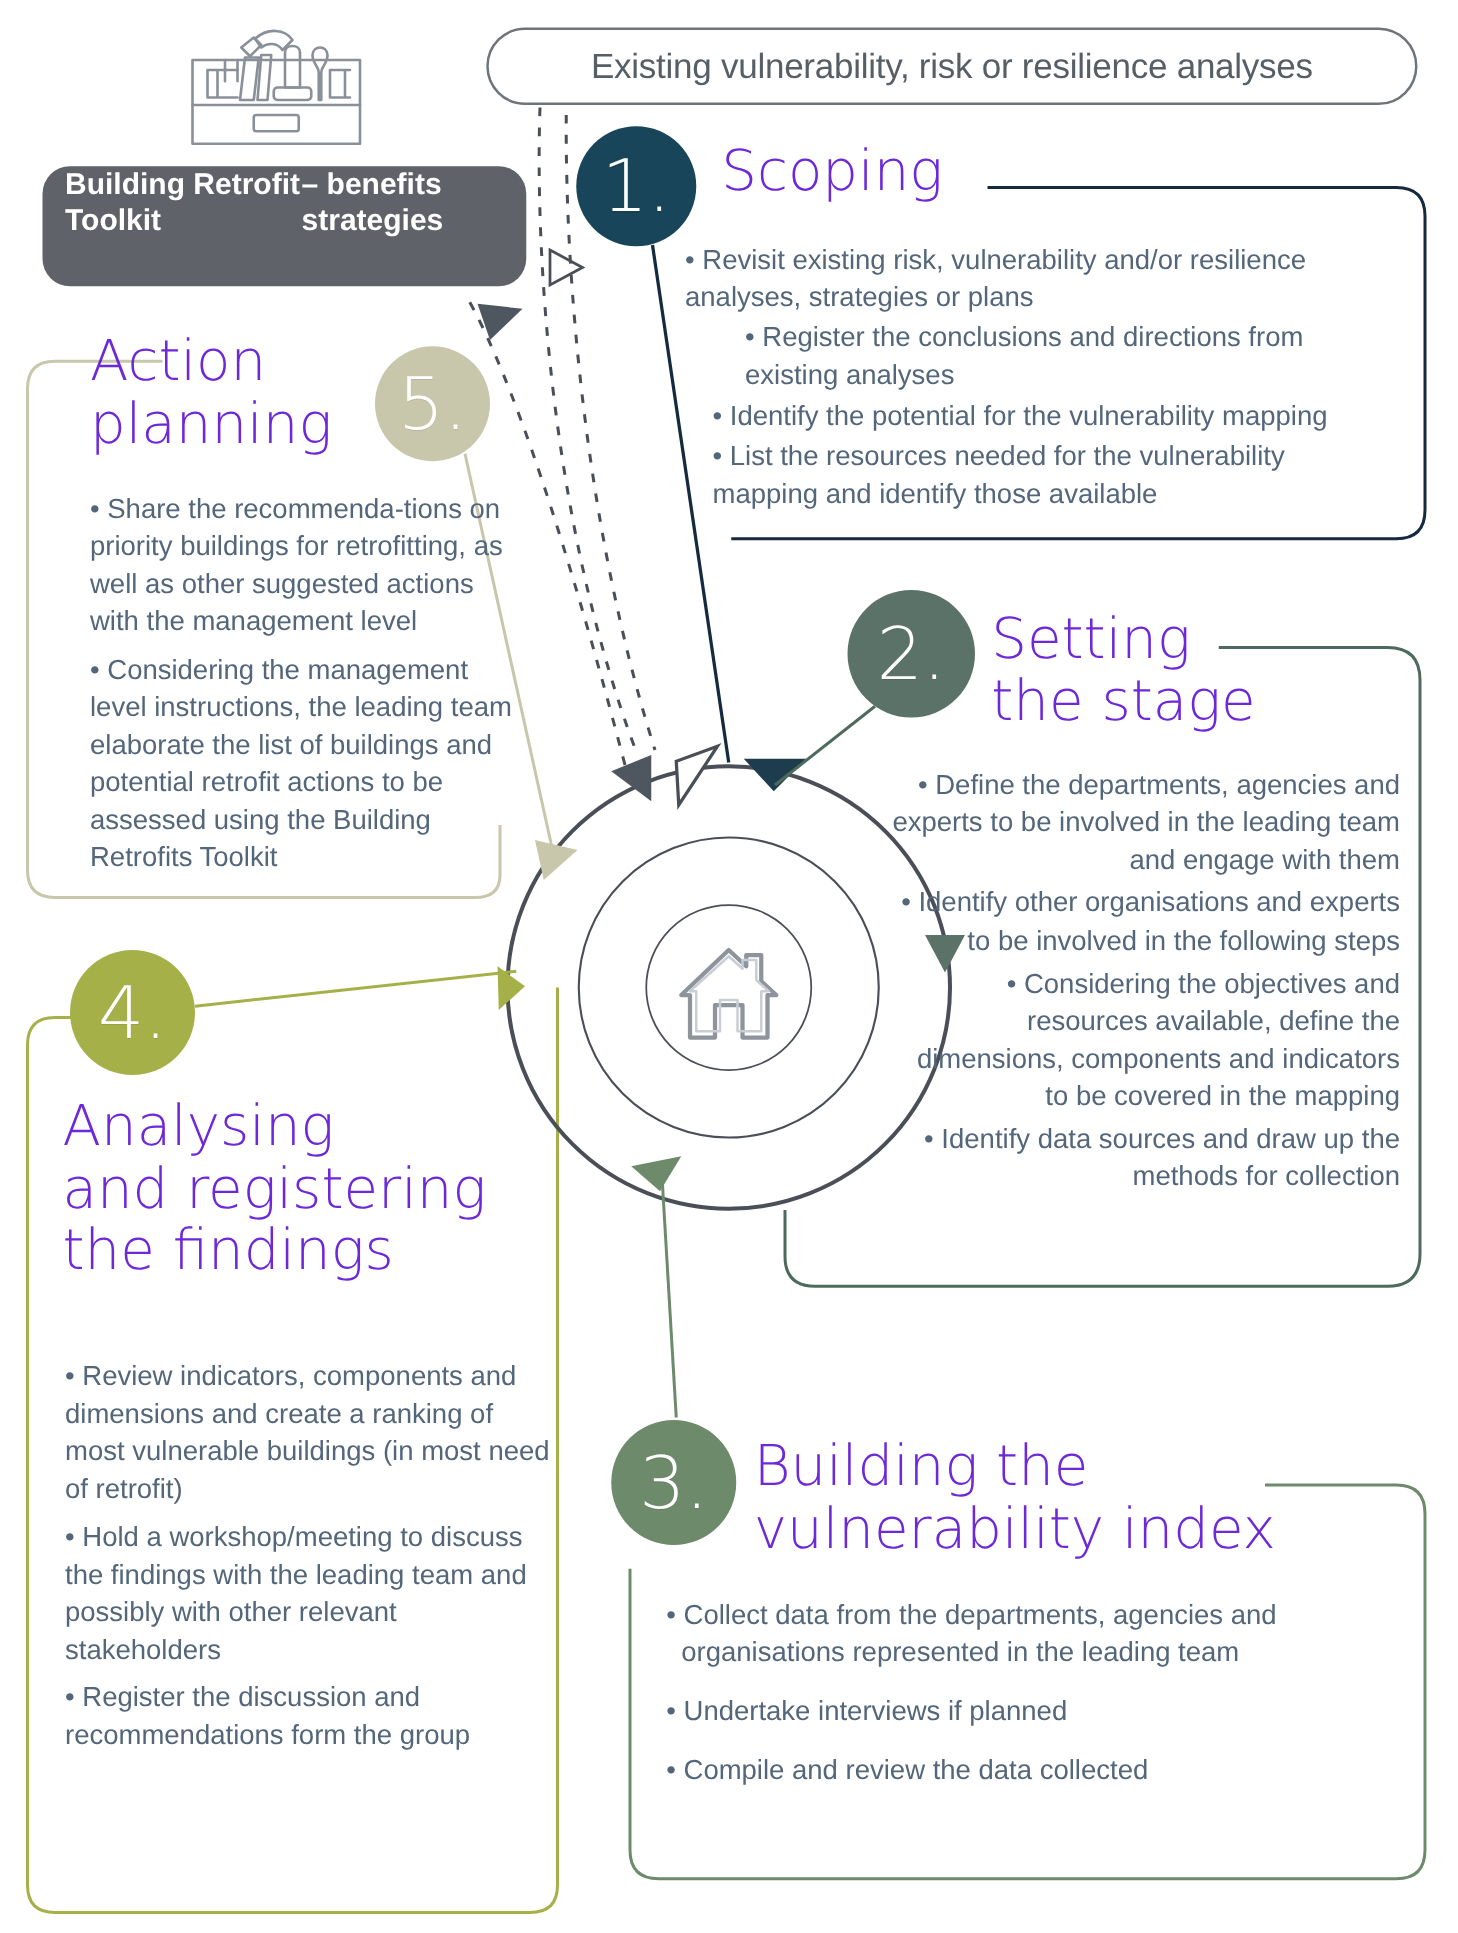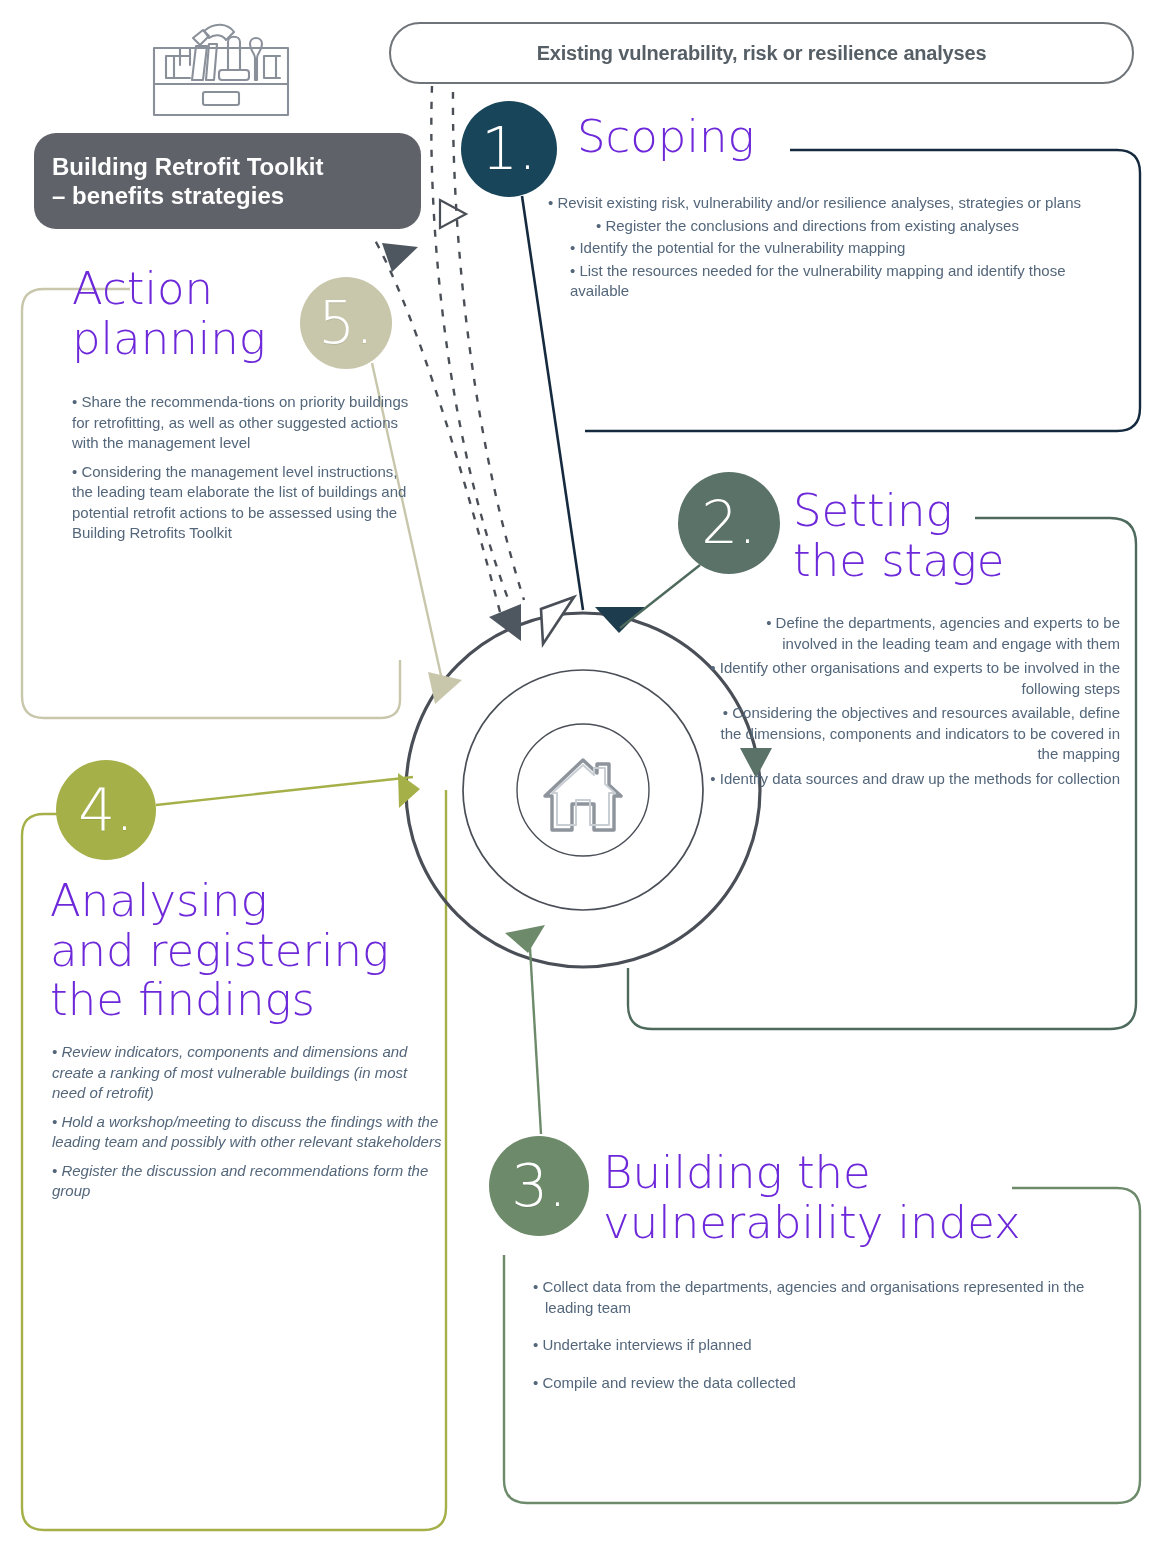--- a/index.html
+++ b/index.html
@@ -12,28 +12,28 @@
   svg.layer{position:absolute;left:0;top:0;width:1166px;height:1546px;pointer-events:none;}
 
   
   .top-pill{
     position:absolute;left:389px;top:22px;width:745px;height:62px;
     border:2.5px solid #6f7479;border-radius:34px;background:#fff;
     display:flex;align-items:center;justify-content:center;
     box-sizing:border-box;
   }
   .top-pill span{
-    font-size:20px;font-weight:bold;color:#565f66;letter-spacing:-0.2px;
+    font-size:28px;font-weight:normal;color:#565f66;letter-spacing:-0.2px;
   }
 
   
   .brand-badge{
     position:absolute;left:34px;top:133px;width:387px;height:96px;
     background:#5f6269;border-radius:22px;
-    display:flex;flex-direction:column;justify-content:center;
+    display:flex;flex-direction:row;justify-content:center;
     padding:0 18px;box-sizing:border-box;
   }
   .brand-badge div{
     color:#fff;font-size:24px;font-weight:bold;line-height:1.22;
   }
 
   
   .toolbox{position:absolute;left:146px;top:18px;width:150px;height:104px;}
 
   
@@ -60,37 +60,37 @@
     white-space:pre-line;
   }
   #h1{left:577px;top:112px;}
   #h2{left:793px;top:486px;}
   #h3{left:603px;top:1148px;}
   #h4{left:50px;top:876px;}
   #h5{left:72px;top:264px;}
 
   
   .body-text{
-    position:absolute;font-size:15px;line-height:1.37;color:#53667a;
+    position:absolute;font-size:22px;line-height:1.37;color:#53667a;
   }
   .body-text p{margin:0 0 2px 0;}
 
   #t1{left:548px;top:193px;width:570px;text-align:left;}
   #t1 p{text-indent:0;}
   #t1 p.i1{padding-left:8px;margin-left:40px;}
   #t1 p.i2{padding-left:22px;}
   #t1 p.i3{padding-left:22px;}
 
   #t2{left:710px;top:613px;width:410px;text-align:right;}
   #t2 p{margin-bottom:4px;}
 
   #t3{left:533px;top:1277px;width:590px;}
   #t3 p{margin-bottom:17px;padding-left:12px;text-indent:-12px;}
 
-  #t4{left:52px;top:1042px;width:390px;font-style:italic;}
+  #t4{left:52px;top:1086px;width:390px;}
   #t4 p{margin-bottom:8px;}
 
   #t5{left:72px;top:392px;width:340px;}
   #t5 p{margin-bottom:8px;}
 </style>
 </head>
 <body>
 
 <div class="canvas">
 

